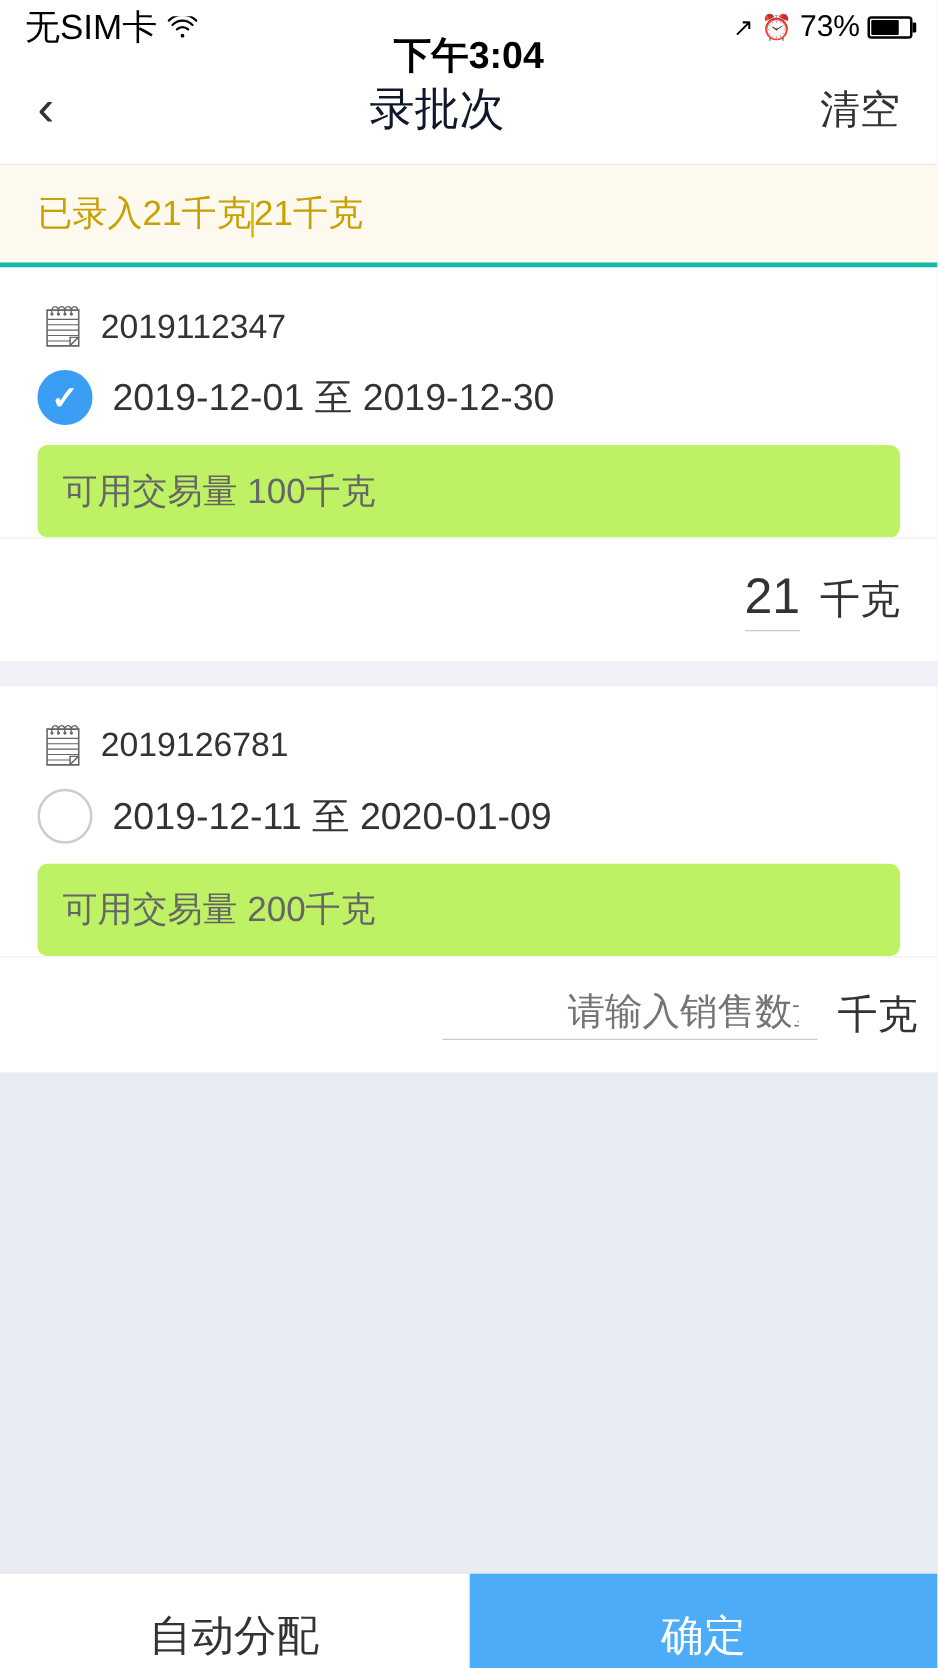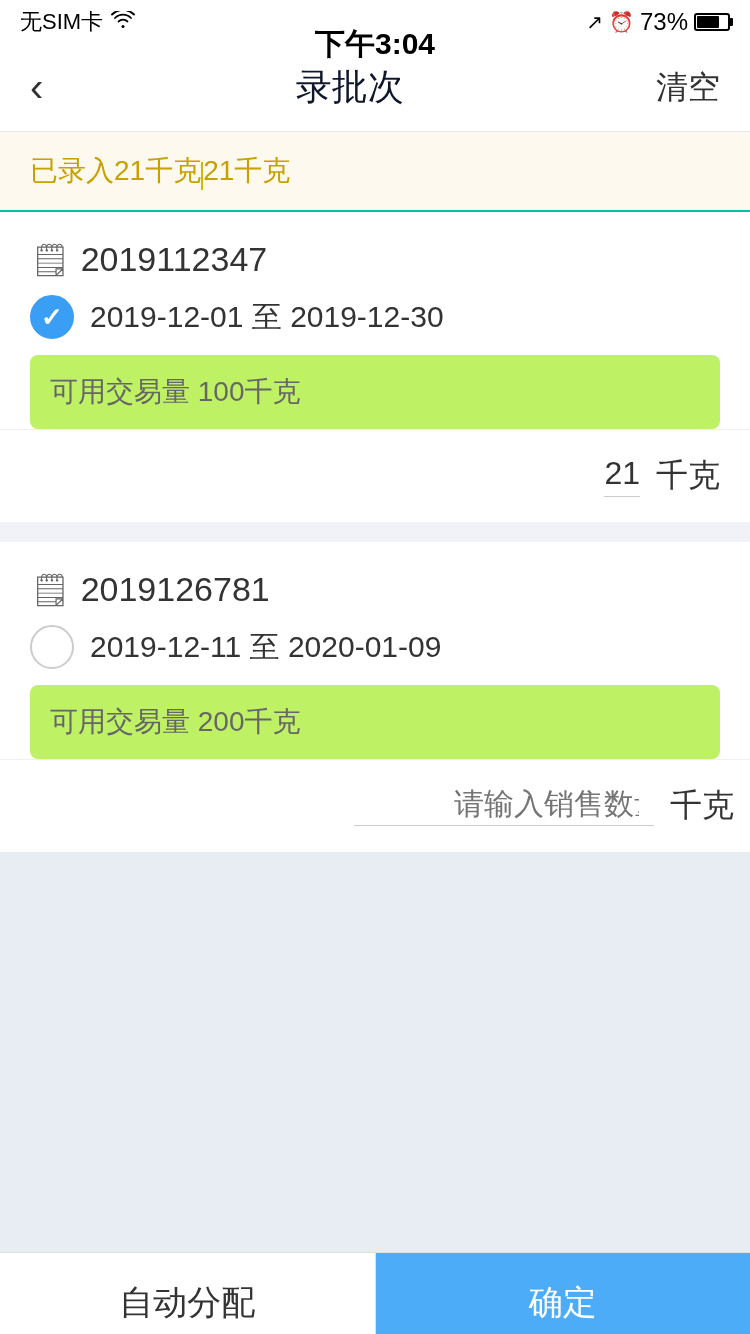--- a/index.html
+++ b/index.html
@@ -21,21 +21,21 @@
       display: flex;
       align-items: center;
       justify-content: space-between;
       padding: 0 20px;
       font-size: 28px;
     }
     .status-left {
       display: flex;
       align-items: center;
       gap: 8px;
-      font-size: 22px;
+      font-size: 28px;
       color: #000;
     }
     .status-center {
       font-size: 30px;
       font-weight: 600;
       color: #000;
       position: absolute;
       left: 50%;
       transform: translateX(-50%);
       margin-top: 45px;
@@ -101,21 +101,21 @@
       color: #333;
       cursor: pointer;
     }
 
     
     .summary-bar {
       background: #fef9ee;
       padding: 20px 30px;
       display: flex;
       align-items: flex-end;
-      border-bottom: 2px solid #14b8a6;
+      border-bottom: 4px solid #14b8a6;
     }
     .summary-text {
       font-size: 28px;
       color: #c8a000;
     }
     .summary-divider {
       width: 2px;
       height: 28px;
       background: #d4b800;
     }
@@ -143,21 +143,21 @@
       display: flex;
       align-items: center;
       gap: 10px;
       margin-bottom: 16px;
     }
     .batch-icon {
       font-size: 32px;
       color: #666;
     }
     .batch-id {
-      font-size: 34px;
+      font-size: 27px;
       color: #333;
       font-weight: 500;
     }
     .batch-date-row {
       display: flex;
       align-items: center;
       gap: 16px;
       margin-bottom: 16px;
     }
     .radio-circle {
@@ -198,21 +198,21 @@
     .amount-row {
       background: #fff;
       display: flex;
       align-items: center;
       justify-content: flex-end;
       padding: 24px 30px;
       gap: 16px;
       border-top: 1px solid #f0f0f0;
     }
     .amount-value {
-      font-size: 32px;
+      font-size: 40px;
       color: #333;
       font-weight: 500;
     }
     .amount-unit {
       font-size: 32px;
       color: #333;
     }
     .amount-underline {
       border-bottom: 1px solid #ccc;
       padding-bottom: 4px;

